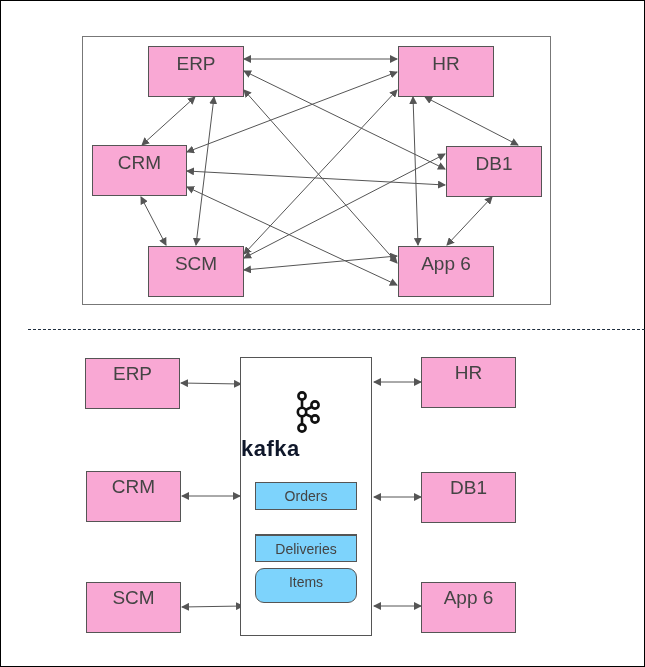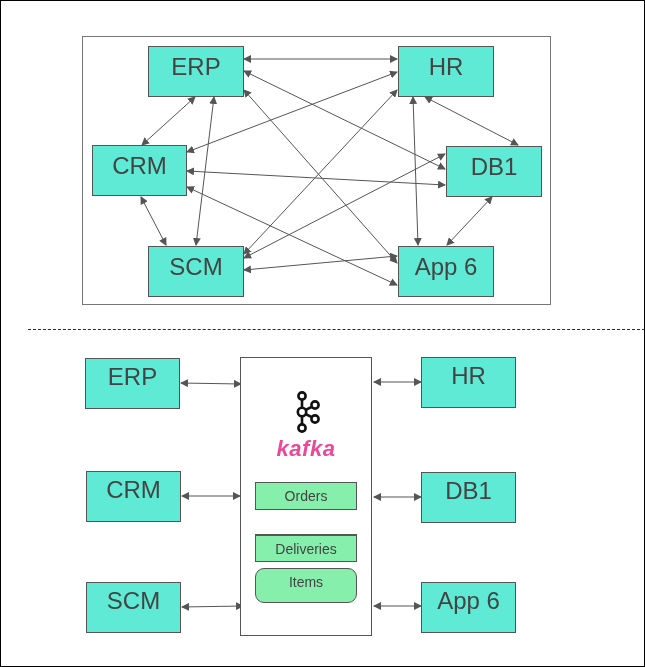--- a/index.html
+++ b/index.html
@@ -1,24 +1,24 @@
 <!DOCTYPE html>
 <html><head>
 <meta charset="utf-8">
 <style>
   html, body { margin:0; padding:0; background:#fff; }
   body { width:645px; height:667px; position:relative; overflow:hidden; font-family:"Liberation Sans", sans-serif; }
   .frame { position:absolute; left:0; top:0; width:643px; height:665px; border:1px solid #000; box-sizing:content-box; }
   .top-frame { position:absolute; left:82px; top:36px; width:467px; height:267px; border:1px solid #777; }
-  .node { position:absolute; border:1px solid #555; background:#5eead4; box-sizing:border-box; color:#444; font-size:24px; text-align:center; }
+  .node { position:absolute; border:1px solid #555; background:#f9a8d4; box-sizing:border-box; color:#444; font-size:19px; text-align:center; }
   .node span { display:block; margin-top:6px; }
   .divider { position:absolute; left:28px; top:329px; width:617px; border-top:1px dashed #1f2d3d; }
   .kafka-box { position:absolute; left:240px; top:357px; width:132px; height:279px; border:1px solid #555; box-sizing:border-box; background:#fff; }
-  .kafka-text { position:absolute; left:0; width:100%; top:78px; text-align:center; font-size:22px; font-weight:bold; color:#ec4899; letter-spacing:0.5px;font-style:italic; }
-  .topic { position:absolute; left:255px; width:102px; height:28px; border:1px solid #555; box-sizing:border-box; background:#86efac; text-align:center; font-size:14px; color:#444; line-height:26px; }
+  .kafka-text { position:absolute; left:0; width:100%; top:78px; text-align:left; font-size:22px; font-weight:bold; color:#0f172a; letter-spacing:0.5px; }
+  .topic { position:absolute; left:255px; width:102px; height:28px; border:1px solid #555; box-sizing:border-box; background:#7dd3fc; text-align:center; font-size:14px; color:#444; line-height:26px; }
   svg.arrows { position:absolute; left:0; top:0; }
 </style>
 </head>
 <body>
 
 <div class="frame"></div>
 
 <div class="top-frame"></div>
 
 <svg class="arrows" width="645" height="667">

